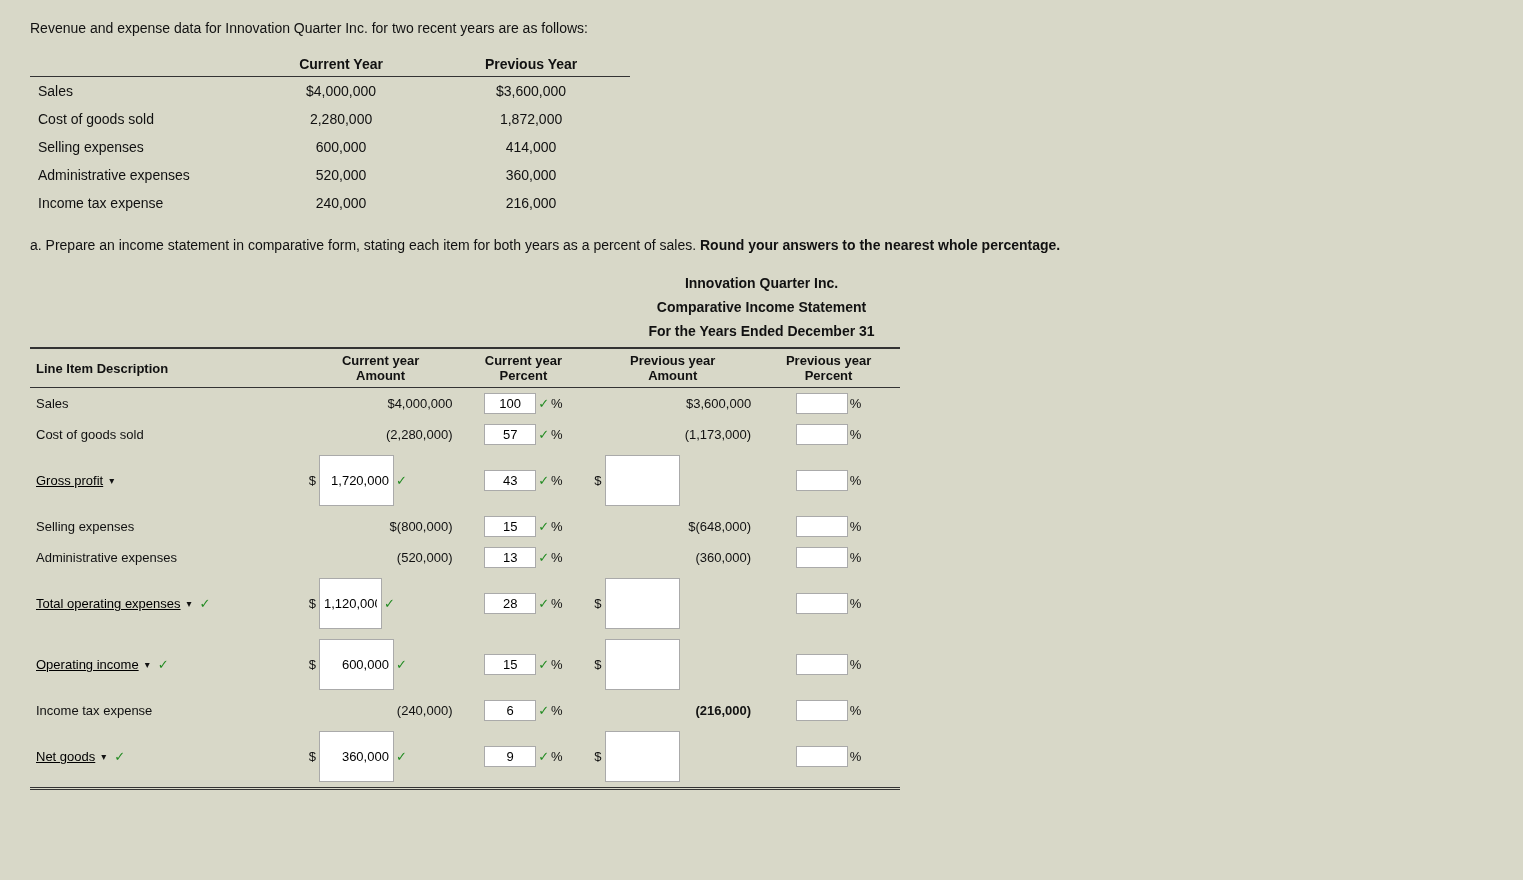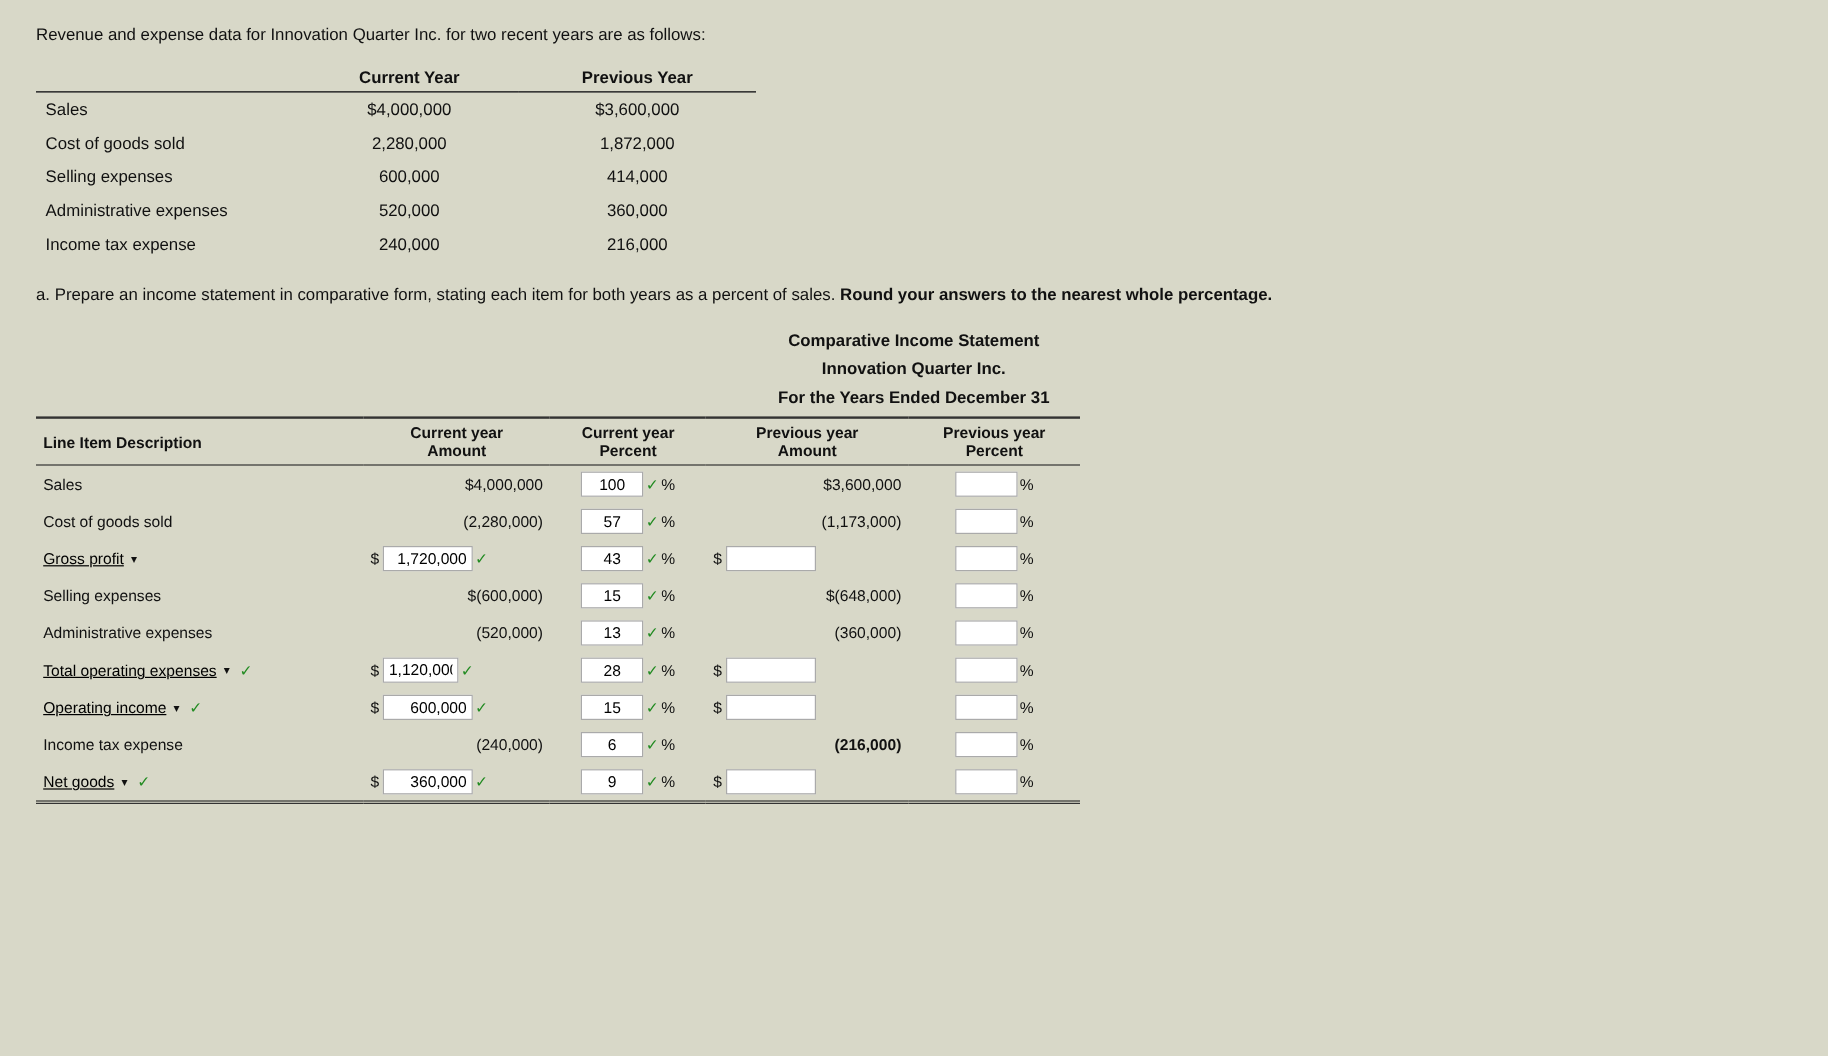--- a/index.html
+++ b/index.html
@@ -87,21 +87,21 @@
       background: #fff;
       padding: 2px 4px;
       width: 52px;
       text-align: center;
       font-size: 13px;
       display: inline-block;
     }
     .input-box-wide {
       border: 1px solid #aaa;
       background: #fff;
-      padding: 2px 4px;
+      padding: 17px 4px;
       width: 80px;
       text-align: right;
       font-size: 13px;
       display: inline-block;
     }
     .underline-link {
       text-decoration: underline;
       color: #000;
     }
     .dropdown-arrow {
@@ -166,22 +166,22 @@
   </tr>
     </tbody>
 </table>
 
 <p class="instruction">
   <span>a.  Prepare an income statement in comparative form, stating each item for both years as a percent of sales.</span>
   <strong>Round your answers to the nearest whole percentage.</strong>
 </p>
 
 <div class="company-header">
+  <div>Innovation Quarter Inc.</div>
   <div>Comparative Income Statement</div>
-  <div>Innovation Quarter Inc.</div>
   <div>For the Years Ended December 31</div>
 </div>
 
 <table class="income-table">
   <thead>
     <tr>
       <th class="left-th" style="width:210px;">Line Item Description</th>
       <th style="width:120px;">Current year<br>Amount</th>
       <th style="width:100px;">Current year<br>Percent</th>
       <th style="width:130px;">Previous year<br>Amount</th>
@@ -255,21 +255,21 @@
     </td>
         <td class="percent-cell">
     <span class="flex-row-center">
       <input type="text" class="input-box" value="" style="">
       <span>%</span>
     </span>
   </td>
       </tr>
       <tr>
         <td class="label-cell">Selling expenses</td>
-        <td class="amount-cell" style="text-align:right;">$(600,000)</td>
+        <td class="amount-cell" style="text-align:right;">$(800,000)</td>
         <td class="percent-cell">
     <span class="flex-row-center">
       <input type="text" class="input-box" value="15" style="">
       <span style="color:#228B22;">✓</span>
       <span>%</span>
     </span>
   </td>
         <td class="amount-cell" style="text-align:right;">$(648,000)</td>
         <td class="percent-cell">
     <span class="flex-row-center">

